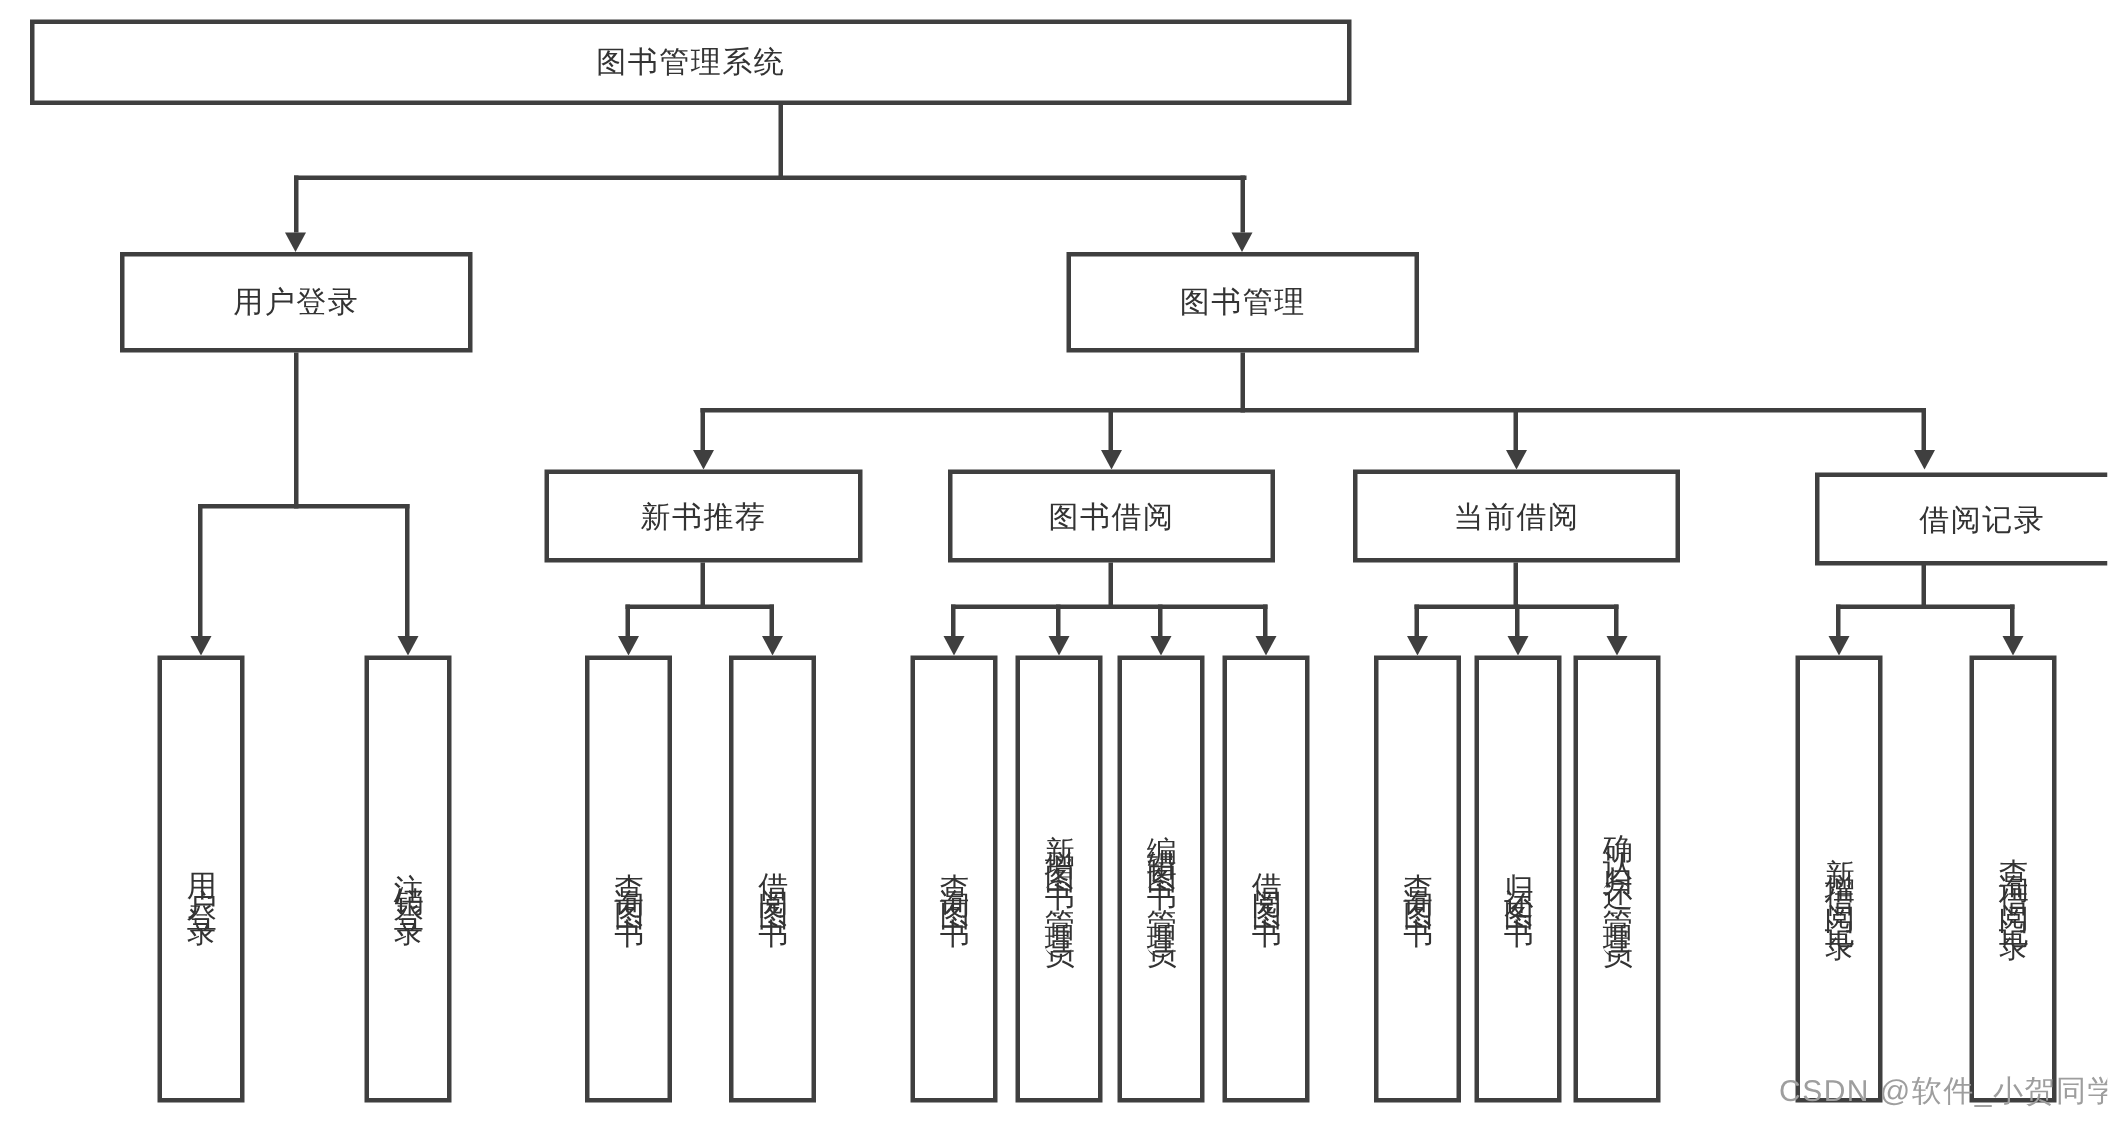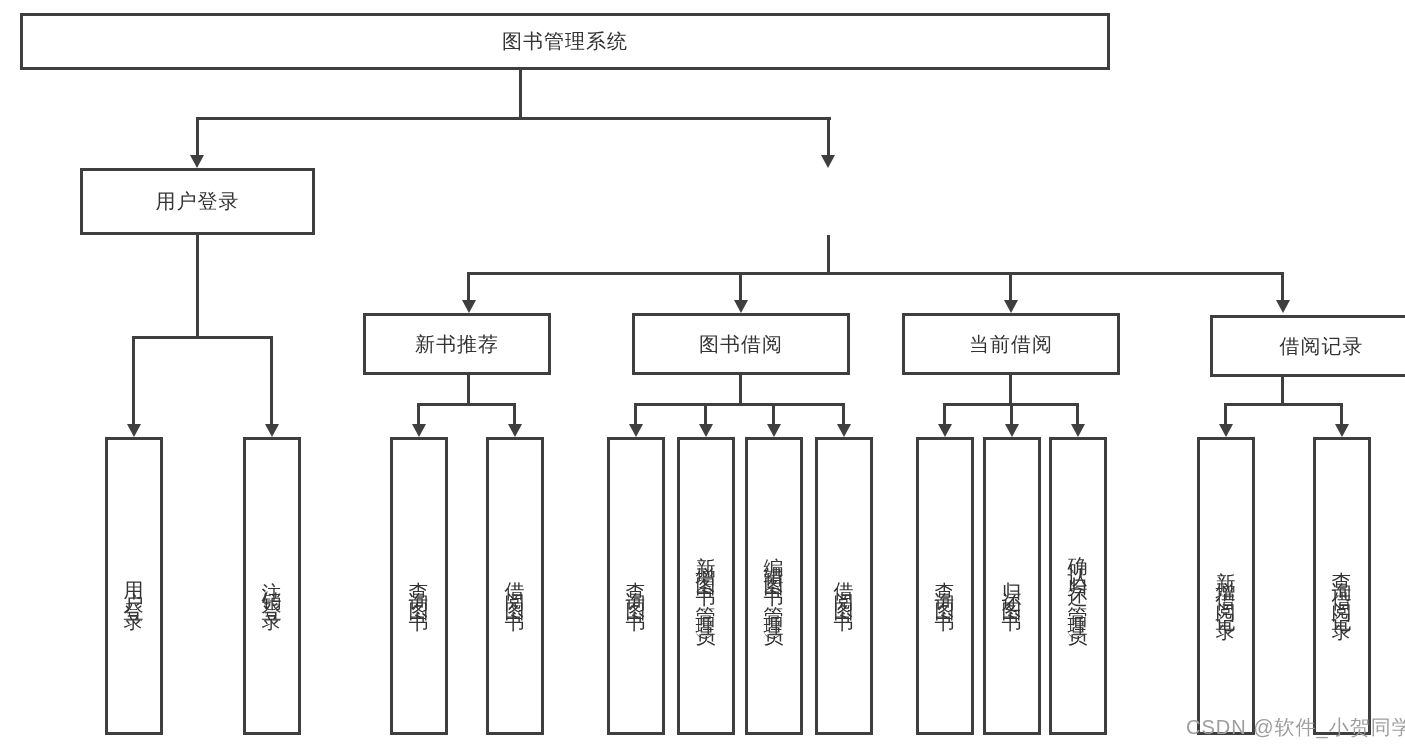--- a/index.html
+++ b/index.html
@@ -61,54 +61,57 @@
     letter-spacing: 1px;
     z-index: 5;
     white-space: nowrap;
   }
 </style>
 </head>
 <body>
 
 <div id="canvas">
 
-  <div class="box" style="left:20px; top:13px; width:1090px; height:57px;text-align:center;">
+  <div class="box" style="left:20px; top:13px; width:881px; height:57px;text-align:center;">
     <span>图书管理系统</span>
   </div>
 
   <div class="v" style="left:519px; top:70px; height:48px;"></div>
   <div class="h" style="left:196px; top:117px; width:635px;"></div>
   <div class="v" style="left:196px; top:117px; height:38px;"></div>
   <div class="arw" style="left:190px; top:155px;"></div>
   <div class="v" style="left:827px; top:117px; height:38px;"></div>
   <div class="arw" style="left:821px; top:155px;"></div>
 
   <div class="box" style="left:80px; top:168px; width:235px; height:67px;">
     <span>用户登录</span>
+  </div>
+  <div class="box" style="left:711px; top:168px; width:235px; height:67px;">
+    <span>图书管理</span>
   </div>
 
   <div class="v" style="left:196px; top:235px; height:104px;"></div>
   <div class="h" style="left:132px; top:336px; width:141px;"></div>
   <div class="v" style="left:132px; top:336px; height:88px;"></div>
   <div class="arw" style="left:127px; top:424px;"></div>
   <div class="v" style="left:270px; top:336px; height:88px;"></div>
   <div class="arw" style="left:265px; top:424px;"></div>
 
   <div class="v" style="left:827px; top:235px; height:40px;"></div>
   <div class="h" style="left:467px; top:272px; width:817px;"></div>
   <div class="v" style="left:467px; top:272px; height:28px;"></div>
   <div class="arw" style="left:462px; top:300px;"></div>
   <div class="v" style="left:739px; top:272px; height:28px;"></div>
   <div class="arw" style="left:734px; top:300px;"></div>
   <div class="v" style="left:1009px; top:272px; height:28px;"></div>
   <div class="arw" style="left:1004px; top:300px;"></div>
   <div class="v" style="left:1281px; top:272px; height:28px;"></div>
   <div class="arw" style="left:1276px; top:300px;"></div>
 
-  <div class="box" style="left:363px; top:313px; width:188px; height:62px;">
+  <div class="box" style="left:363px; top:313px; width:212px; height:62px;">
     <span>新书推荐</span>
   </div>
   <div class="box" style="left:902px; top:313px; width:218px; height:62px;">
     <span>当前借阅</span>
   </div>
   <div class="box" style="left:632px; top:313px; width:218px; height:62px;">
     <span>图书借阅</span>
   </div>
   <div class="box" style="left:1172px; top:315px; width:223px; height:62px;margin-left:38px;">
     <span>借阅记录</span>

